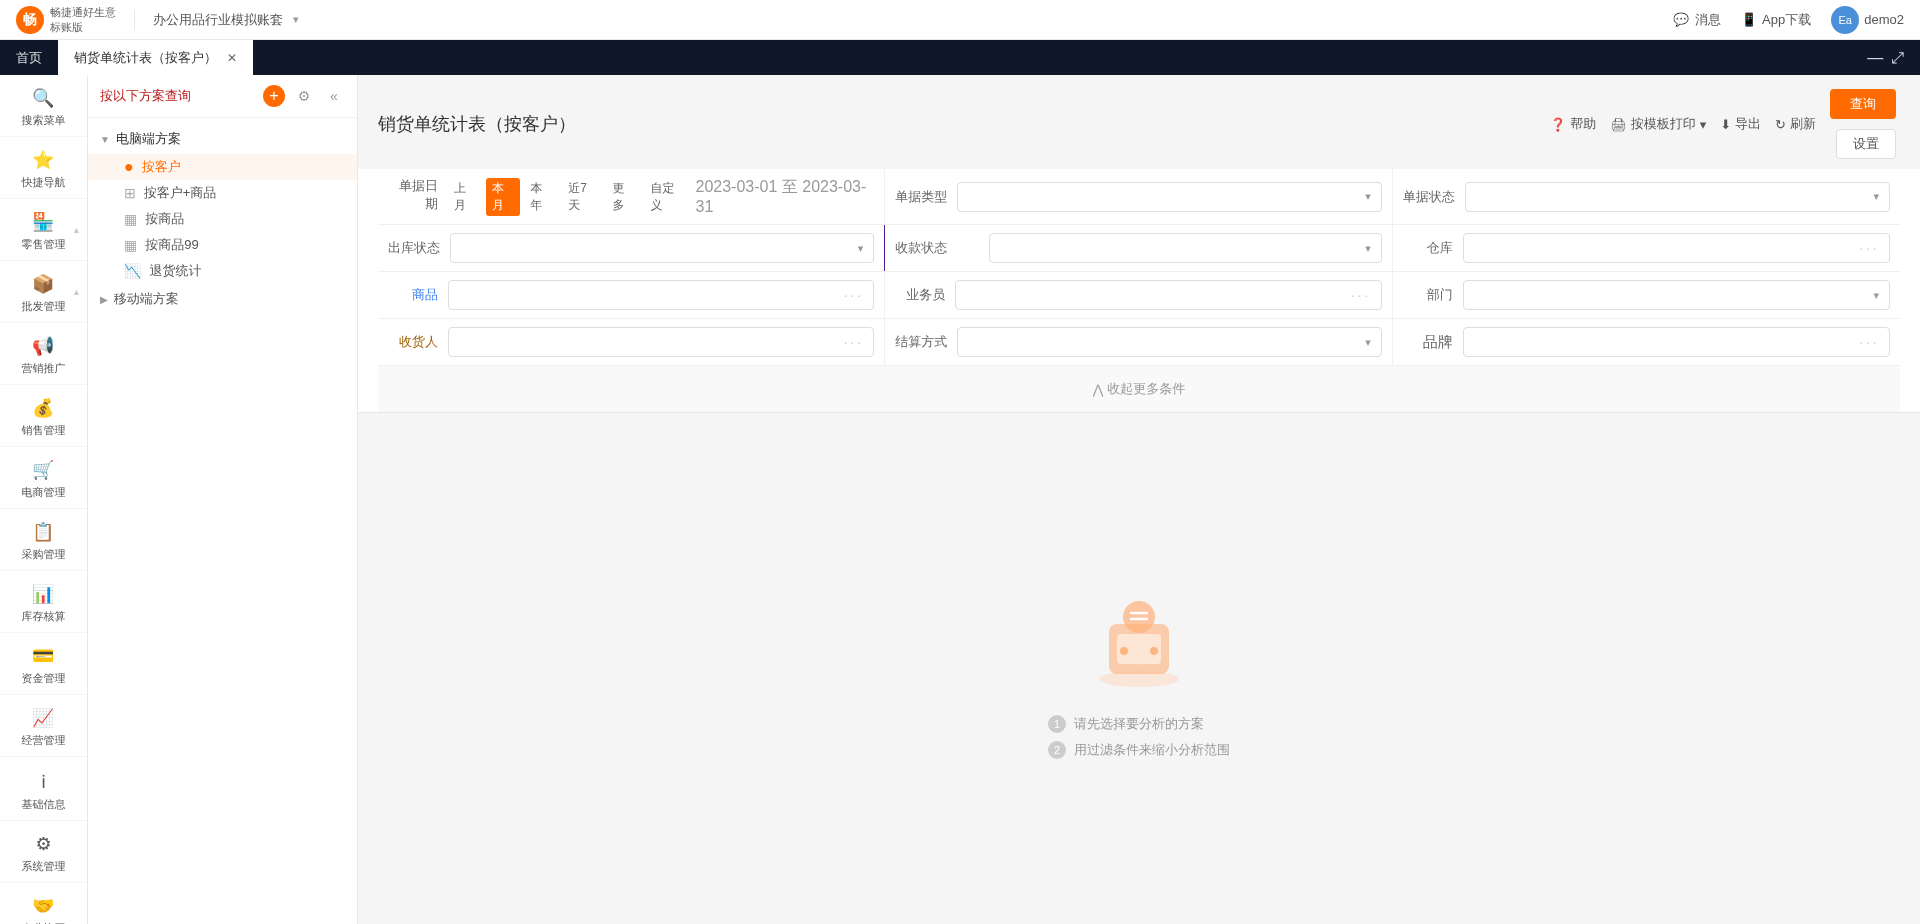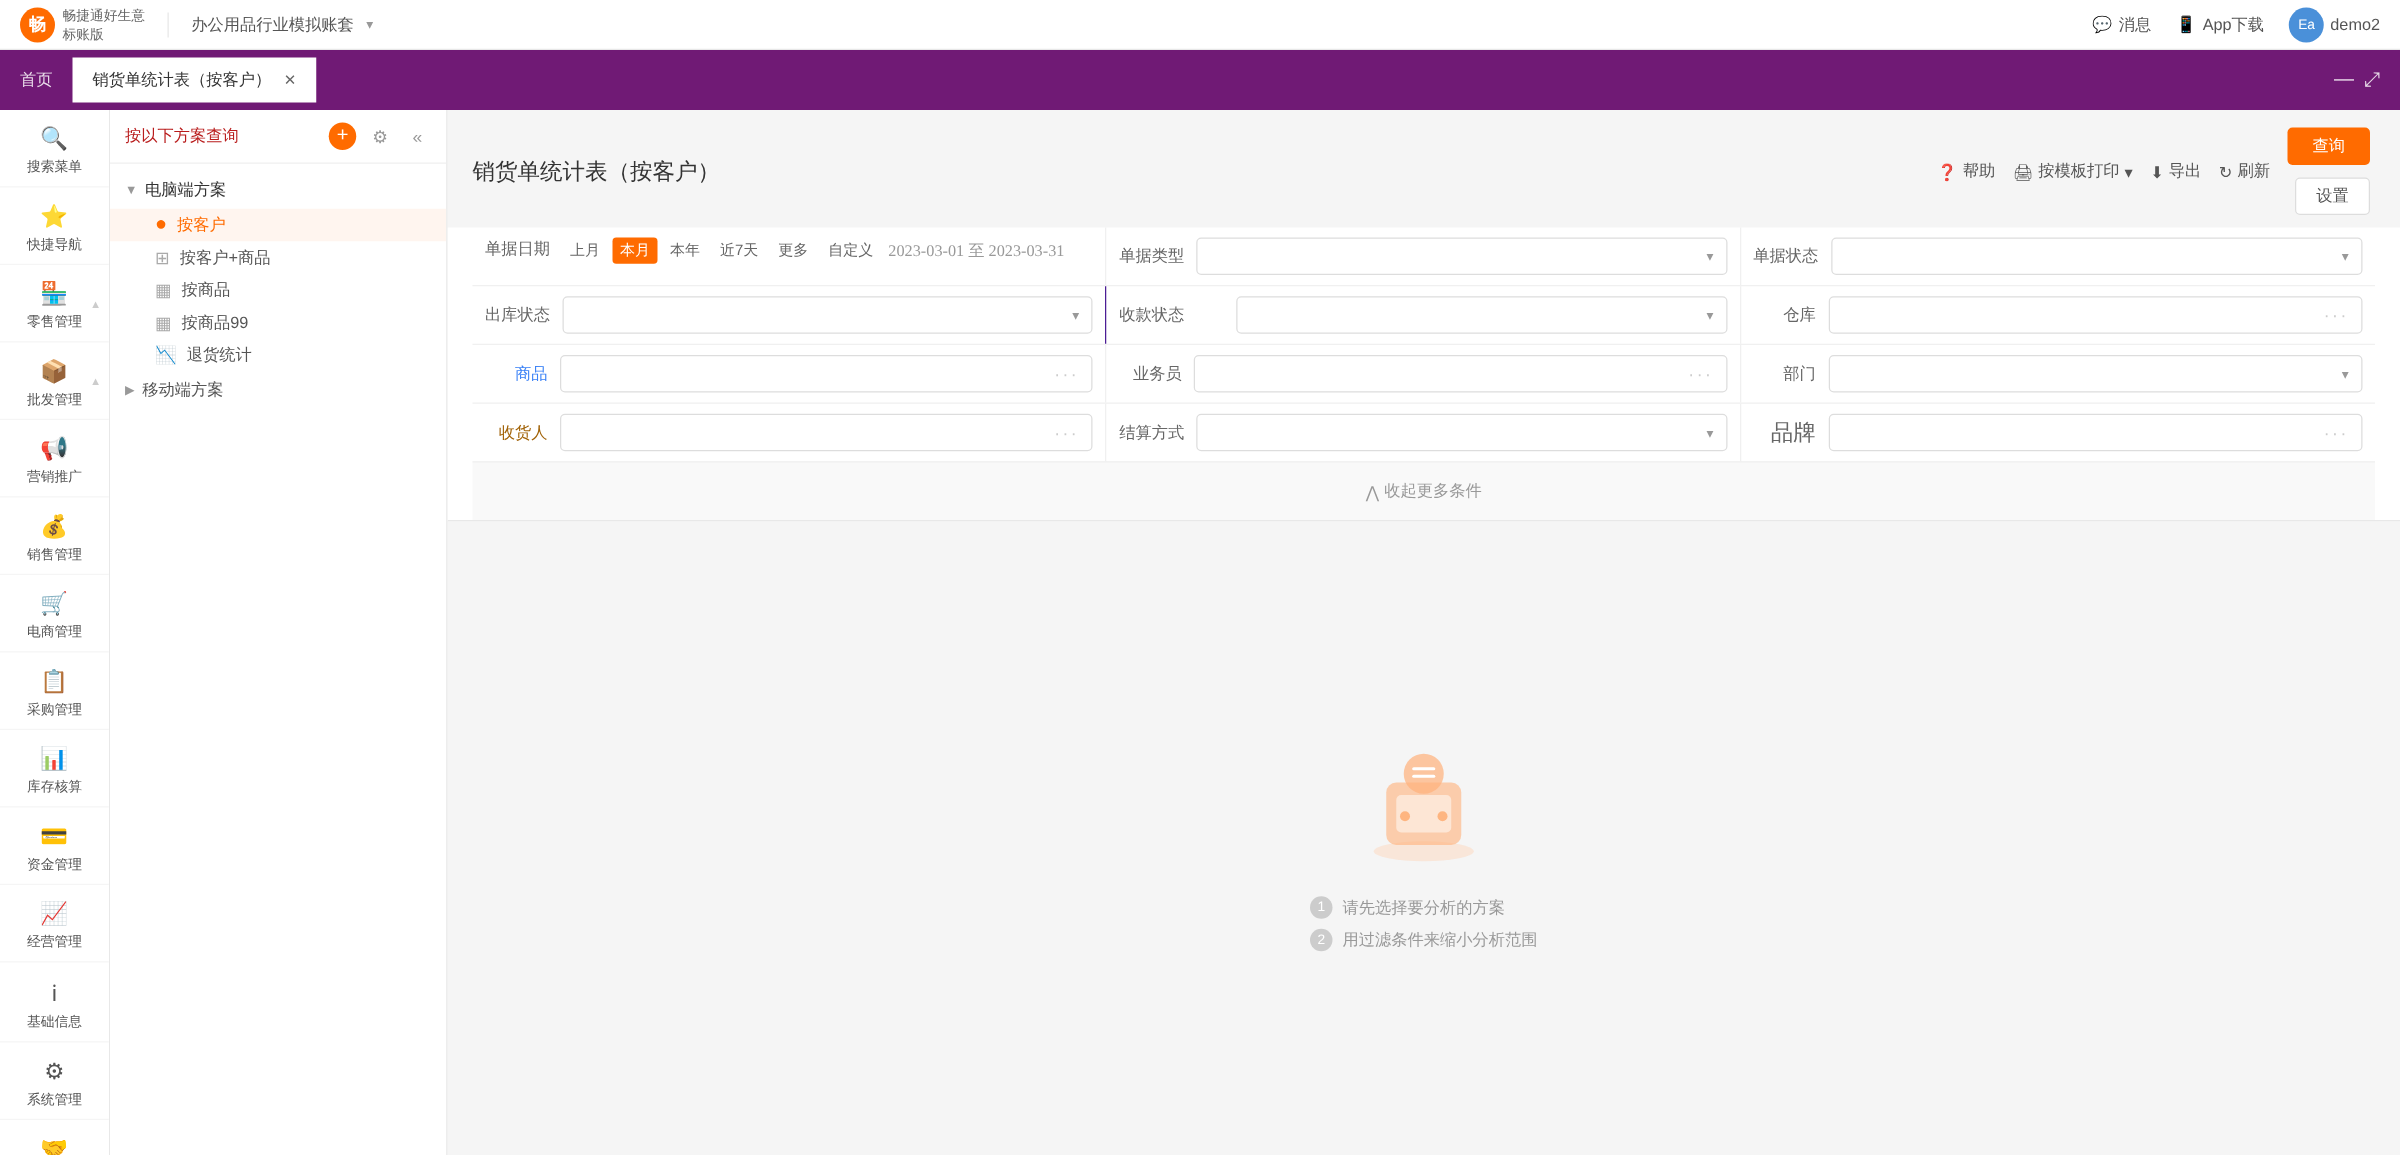--- a/index.html
+++ b/index.html
@@ -9,21 +9,21 @@
     .top-header { height: 40px; background: #fff; display: flex; align-items: center; justify-content: space-between; padding: 0 16px; border-bottom: 1px solid #e8e8e8; flex-shrink: 0; }
     .top-header-left { display: flex; align-items: center; gap: 10px; }
     .logo-area { display: flex; align-items: center; gap: 6px; }
     .logo-icon { width: 28px; height: 28px; background: #ff6b00; border-radius: 50%; display: flex; align-items: center; justify-content: center; color: #fff; font-size: 14px; font-weight: bold; }
     .logo-text { font-size: 11px; color: #666; }
     .top-header-right { display: flex; align-items: center; gap: 20px; }
     .header-action { display: flex; align-items: center; gap: 5px; color: #555; font-size: 13px; cursor: pointer; }
     .avatar { width: 28px; height: 28px; background: #4a90d9; border-radius: 50%; display: flex; align-items: center; justify-content: center; color: #fff; font-size: 11px; }
 
     
-    .tab-bar { height: 48px; background: #701a75; display: flex; align-items: center; padding: 0 0; flex-shrink: 0; }
+    .tab-bar { height: 35px; background: #0f172a; display: flex; align-items: center; padding: 0 0; flex-shrink: 0; }
     .tab-item { height: 36px; display: flex; align-items: center; padding: 0 16px; font-size: 13px; color: rgba(255,255,255,0.85); cursor: pointer; position: relative; gap: 6px; }
     .tab-item.home { background: transparent; }
     .tab-item.active { background: #fff; color: #333; }
     .tab-close { color: #666; font-size: 12px; cursor: pointer; margin-left: 4px; }
     .tab-bar-actions { margin-left: auto; display: flex; align-items: center; gap: 8px; padding-right: 16px; }
     .tab-action-btn { color: rgba(255,255,255,0.85); font-size: 16px; cursor: pointer; background: none; border: none; }
 
     
     .main-content { display: flex; flex: 1; overflow: hidden; }
 
@@ -48,21 +48,21 @@
     .page-actions { display: flex; align-items: center; gap: 14px; }
     .page-action-link { display: flex; align-items: center; gap: 4px; color: #555; font-size: 13px; cursor: pointer; }
     .btn-query { background: #ff6b00; color: #fff; border: none; padding: 6px 20px; border-radius: 4px; font-size: 13px; cursor: pointer; }
     .btn-settings { background: #fff; color: #555; border: 1px solid #ddd; padding: 5px 16px; border-radius: 4px; font-size: 13px; cursor: pointer; margin-top: 4px; display: block; }
 
     
     .filter-area { padding: 0 20px 0; background: #fff; border-bottom: 1px solid #e8e8e8; }
     .date-tabs { display: flex; gap: 4px; font-size: 12px; }
     .date-tab { padding: 2px 6px; cursor: pointer; color: #666; border-radius: 3px; }
     .date-tab.active { background: #ff6b00; color: #fff; border-radius: 3px; }
-    .date-range { font-size: 13px; color: #999; font-family: Liberation Serif, serif; }
+    .date-range { font-size: 16px; color: #999; }
 
     .collapse-btn { display: flex; align-items: center; justify-content: center; padding: 8px; cursor: pointer; color: #999; font-size: 13px; gap: 4px; }
 
     
     .empty-state { flex: 1; display: flex; flex-direction: column; align-items: center; justify-content: center; gap: 16px; }
     .empty-hints { display: flex; flex-direction: column; gap: 8px; }
     .empty-hint { display: flex; align-items: center; gap: 8px; color: #999; font-size: 13px; }
     .hint-num { width: 18px; height: 18px; border-radius: 50%; background: #ccc; color: #fff; font-size: 11px; display: flex; align-items: center; justify-content: center; flex-shrink: 0; }
 
     .query-btn-area { display: flex; flex-direction: column; align-items: flex-end; padding-right: 4px; gap: 6px; }
@@ -342,21 +342,21 @@
             <span style="margin-left:auto;color:#ccc;font-size:14px;letter-spacing:2px;">···</span>
           </div>
         </div>
         <div style="display:flex;align-items:center;padding:8px 10px;border-right:1px solid #f0f0f0;">
           <span style="color:#666;font-size:13px;min-width:60px;text-align:right;padding-right:10px;">结算方式</span>
           <div style="flex:1;border:1px solid #ddd;border-radius:4px;padding:5px 10px;min-height:30px;display:flex;align-items:center;cursor:pointer;">
             <span style="margin-left:auto;color:#999;font-size:11px;">▾</span>
           </div>
         </div>
         <div style="display:flex;align-items:center;padding:8px 10px;">
-          <span style="color:#666;font-size:18px;min-width:60px;text-align:right;padding-right:10px;">品牌</span>
+          <span style="color:#666;font-size:15px;min-width:60px;text-align:right;padding-right:10px;">品牌</span>
           <div style="flex:1;border:1px solid #ddd;border-radius:4px;padding:5px 10px;min-height:30px;display:flex;align-items:center;cursor:pointer;">
             <span style="margin-left:auto;color:#ccc;font-size:14px;letter-spacing:2px;">···</span>
           </div>
         </div>
       </div>
 
       <div style="display:flex;justify-content:center;padding:6px;background:#f9f9f9;border-top:1px solid #f0f0f0;">
         <div class="collapse-btn">
           <span>⋀</span>
           <span>收起更多条件</span>

